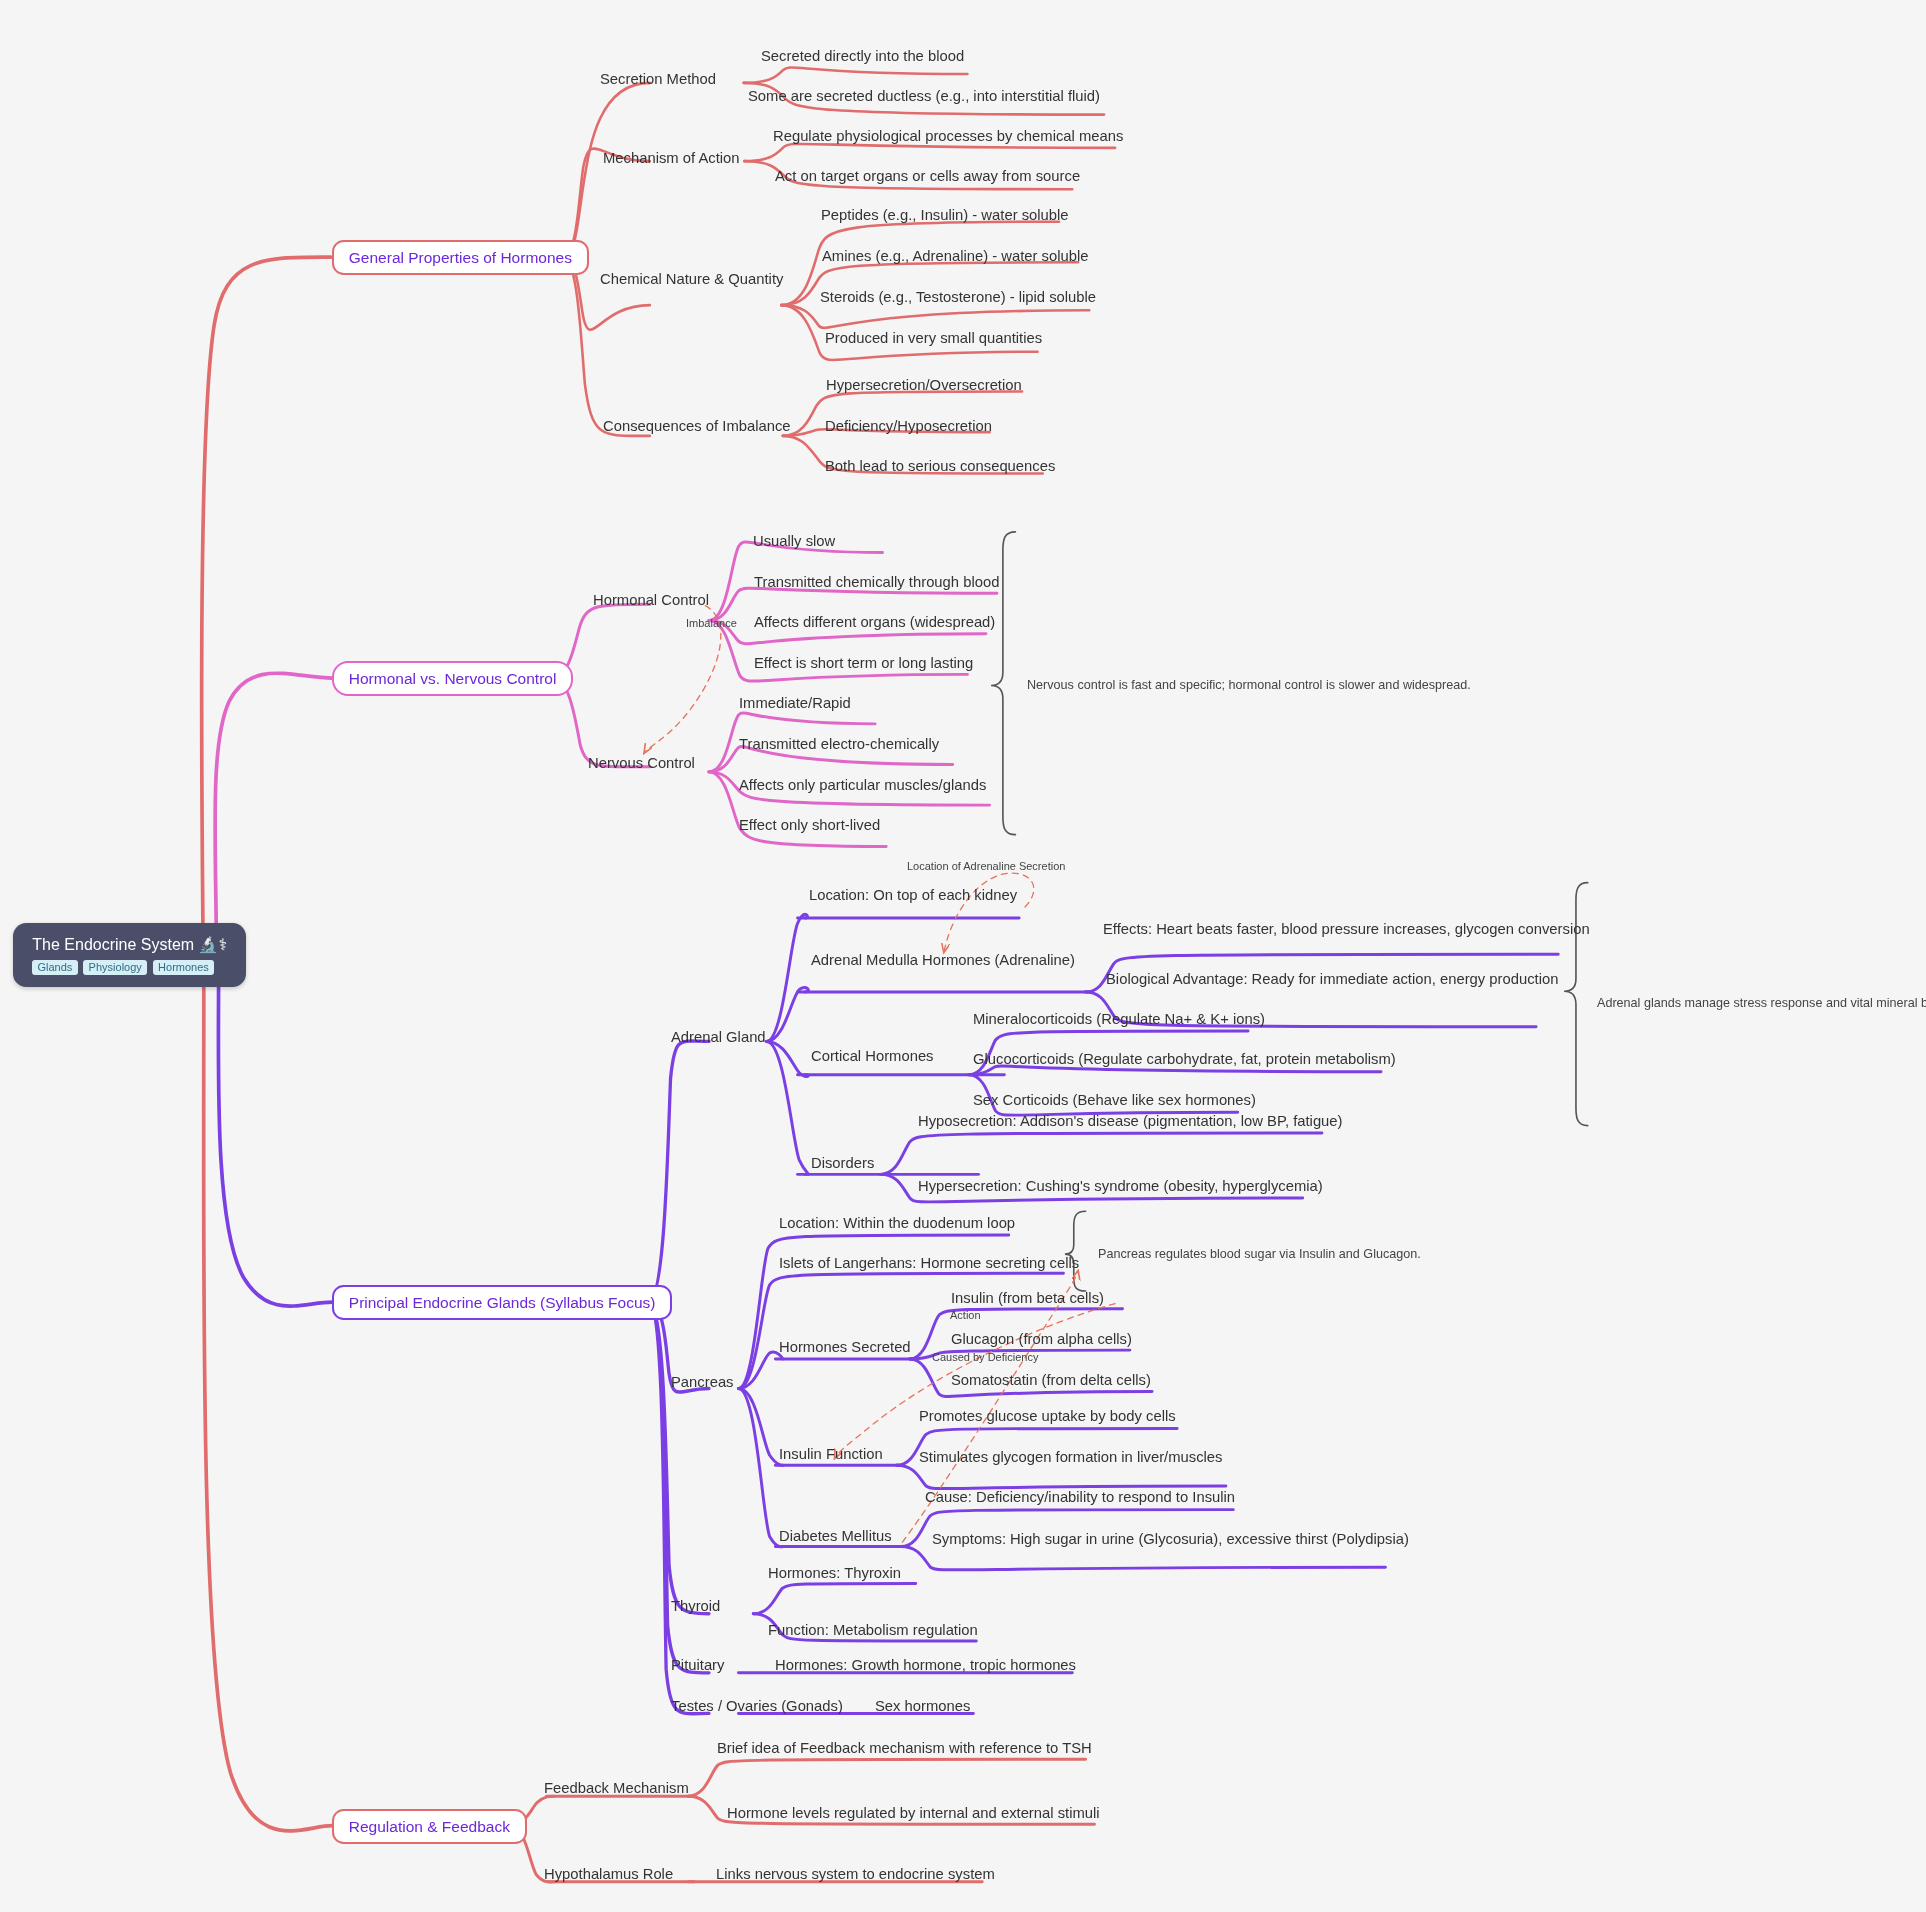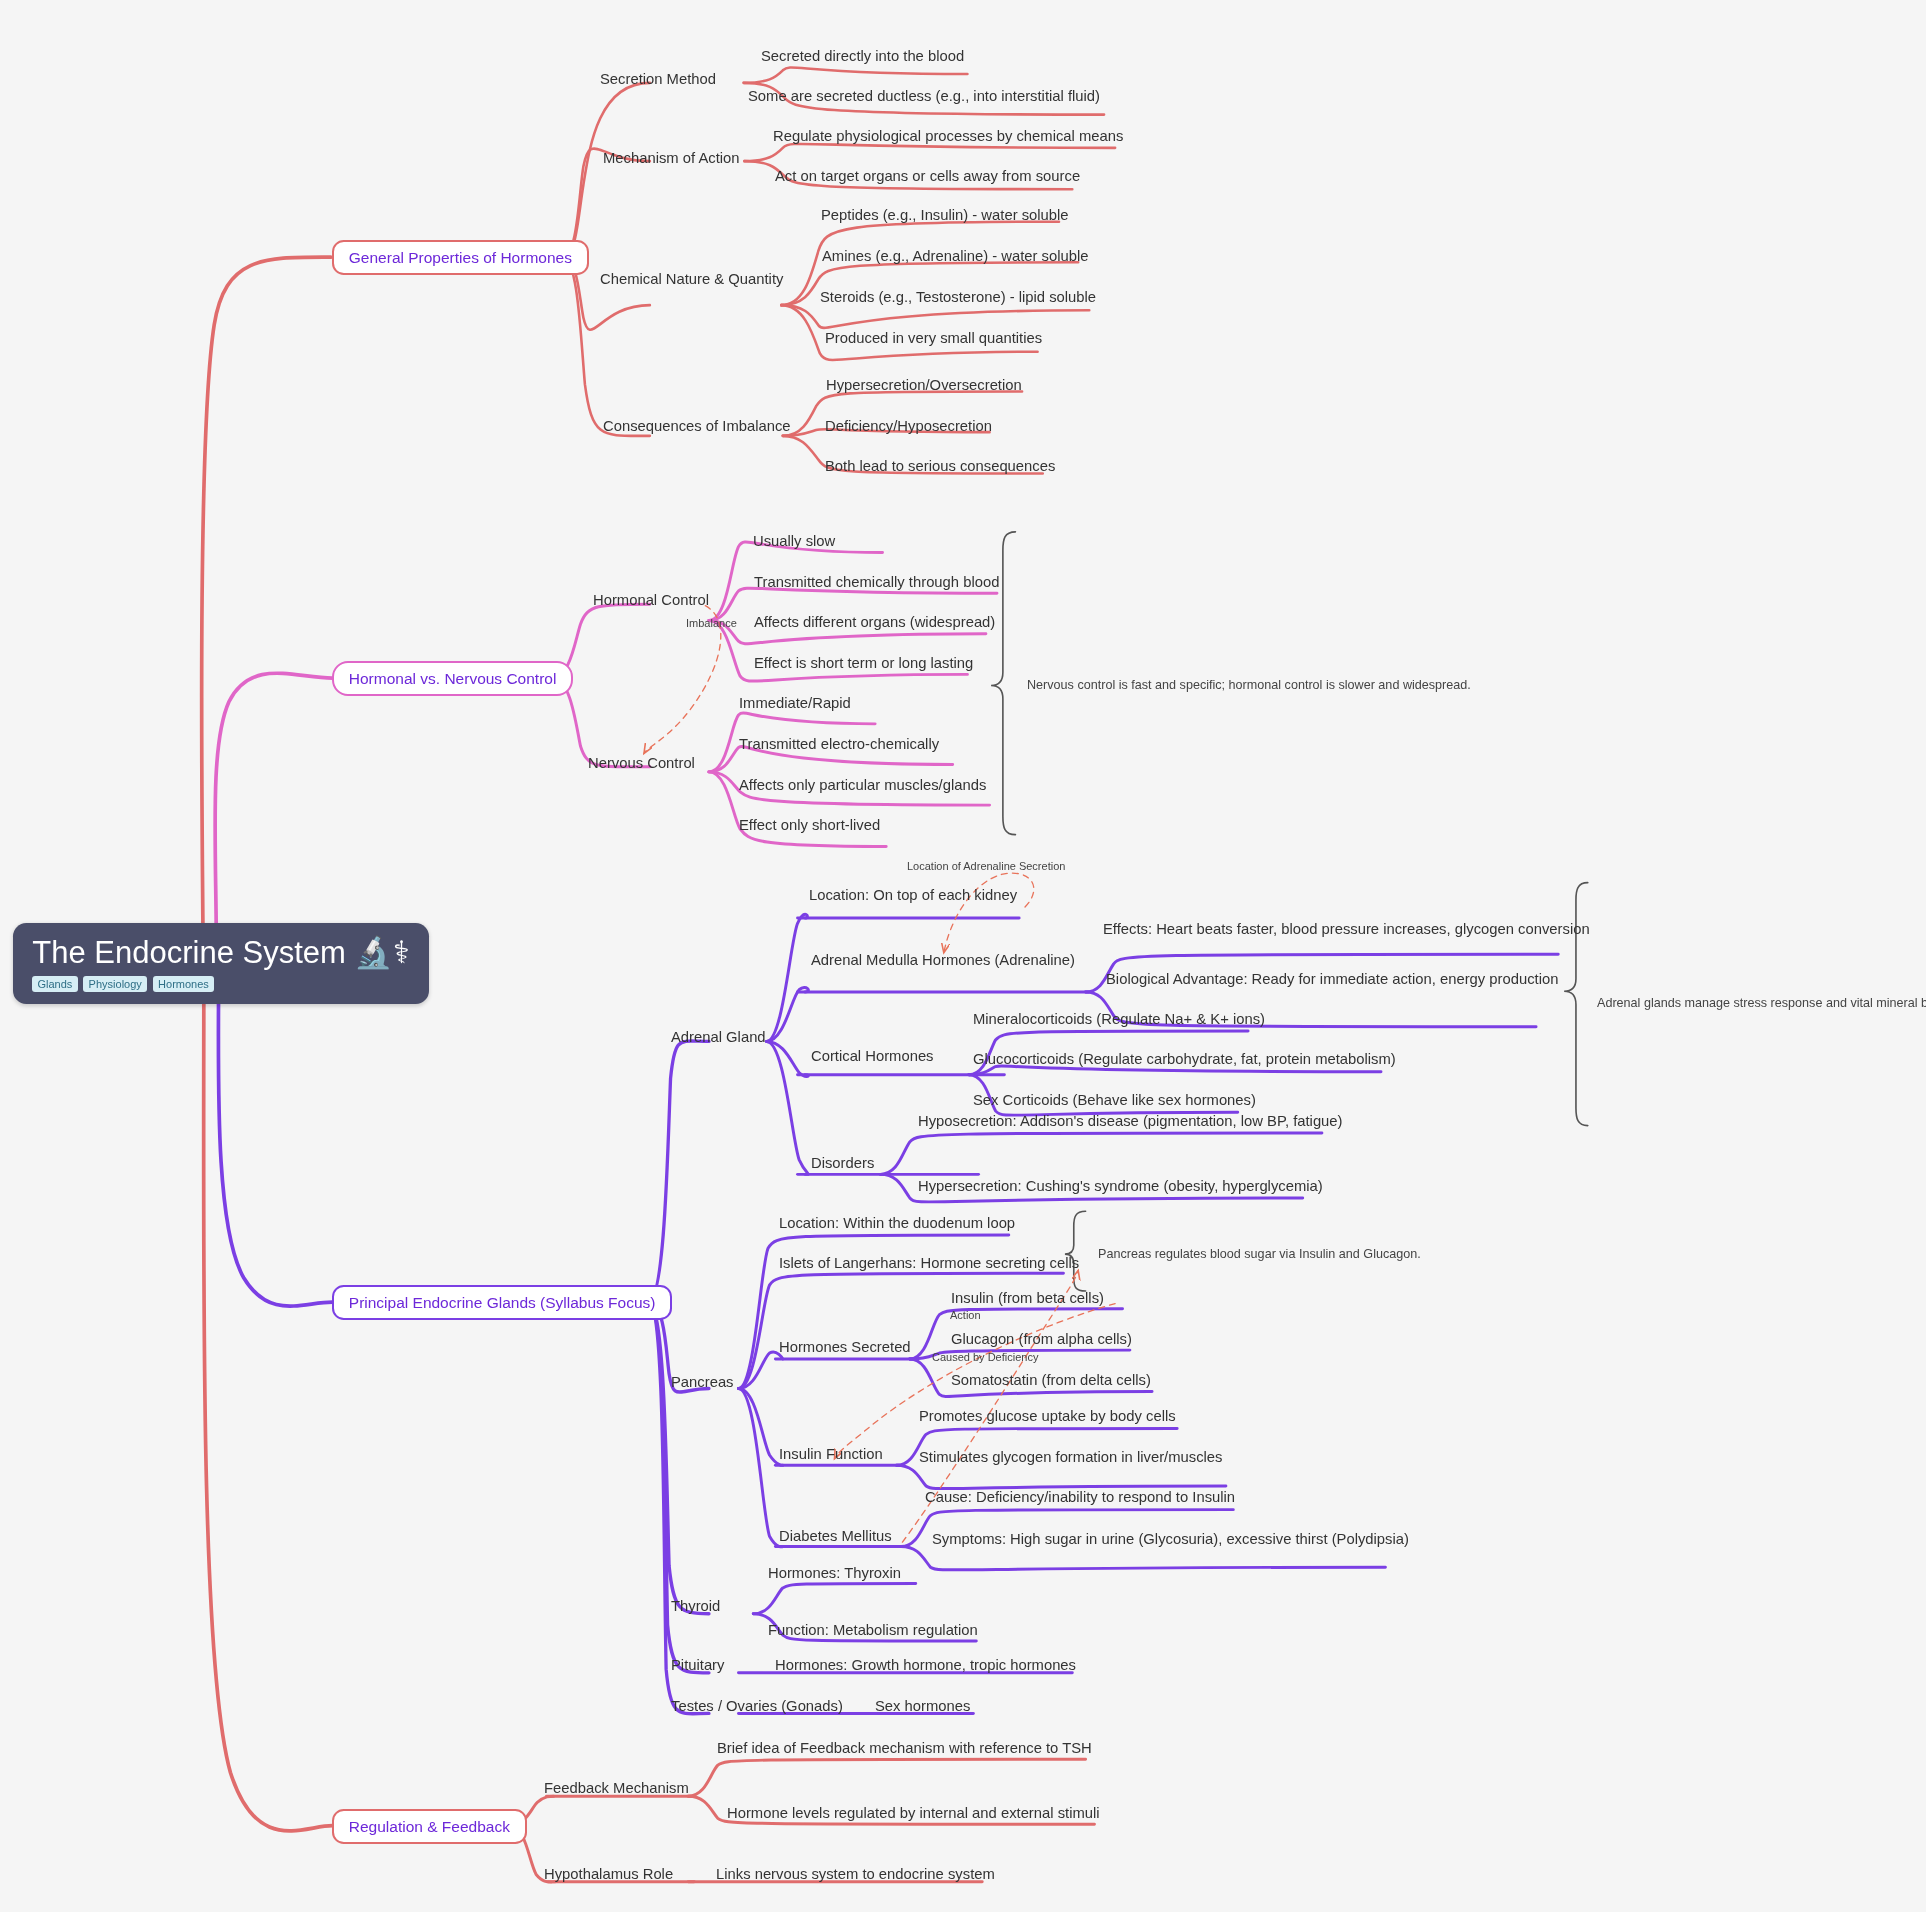--- a/index.html
+++ b/index.html
@@ -18,21 +18,21 @@
   .root{
     position:absolute;
     background:#4a4e69;
     border-radius:13.3px;
     padding:13.3px 19px 11.8px 19px;
     box-sizing:border-box;
     display:flex;flex-direction:column;gap:5.9px;
     box-shadow:0 1.5px 4.4px rgba(0,0,0,.18);
   }
   .root-title{
-    color:#ffffff;font-size:31px;line-height:1.1;white-space:nowrap;
+    color:#ffffff;font-size:16px;line-height:1.1;white-space:nowrap;
   }
   .root-tags{display:flex;gap:5.9px;}
   .tag{
     background:#d6eef5;color:#2f6f86;
     font-size:11px;border-radius:3px;padding:1.5px 5.2px 2.2px 5.2px;white-space:nowrap;
   }
 
   
   .pill{
     position:absolute;

